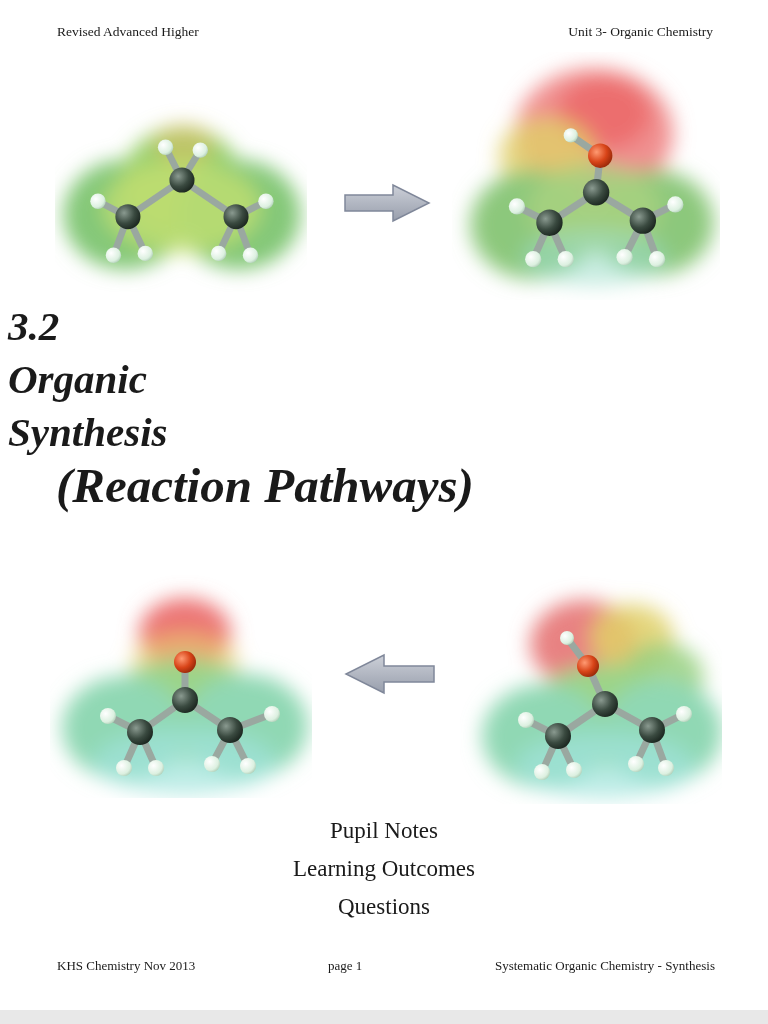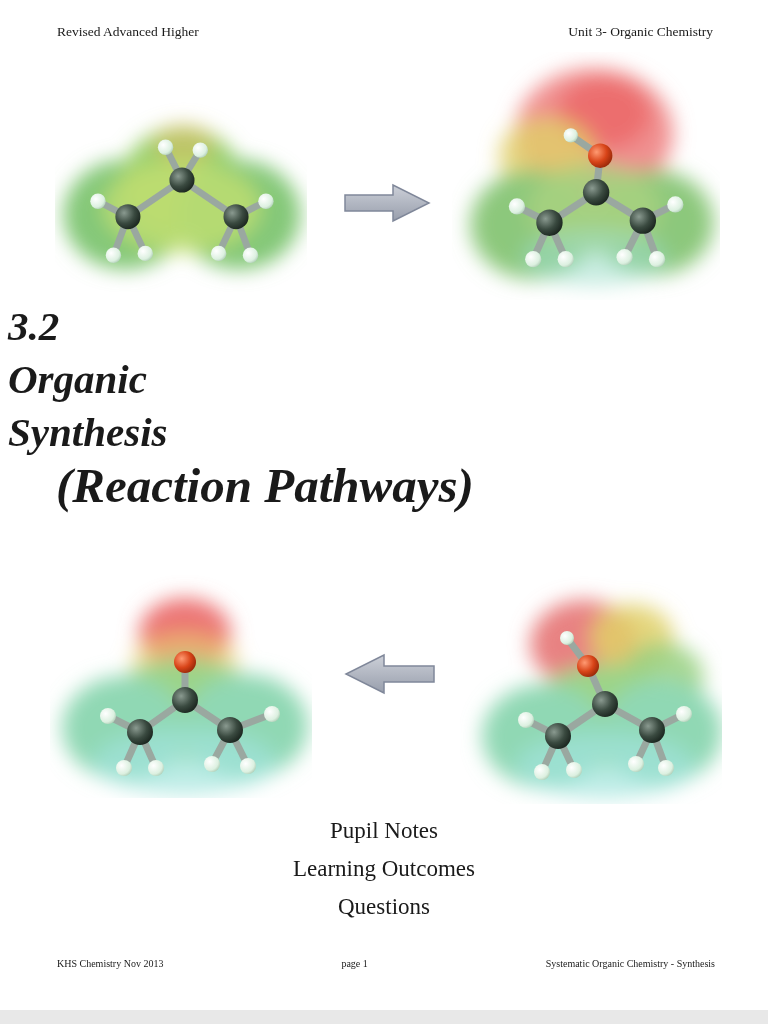--- a/index.html
+++ b/index.html
@@ -60,21 +60,21 @@
   }
 
   .footer {
     position: absolute;
     top: 958px;
     left: 57px;
     right: 53px;
     display: flex;
     justify-content: space-between;
     align-items: baseline;
-    font-size: 10px;
+    font-size: 13px;
   }
   .footer .page-number { }
 </style>
 </head>
 <body>
 
 <div class="page">
 
   <div class="header">
     <span>Revised Advanced Higher</span>

